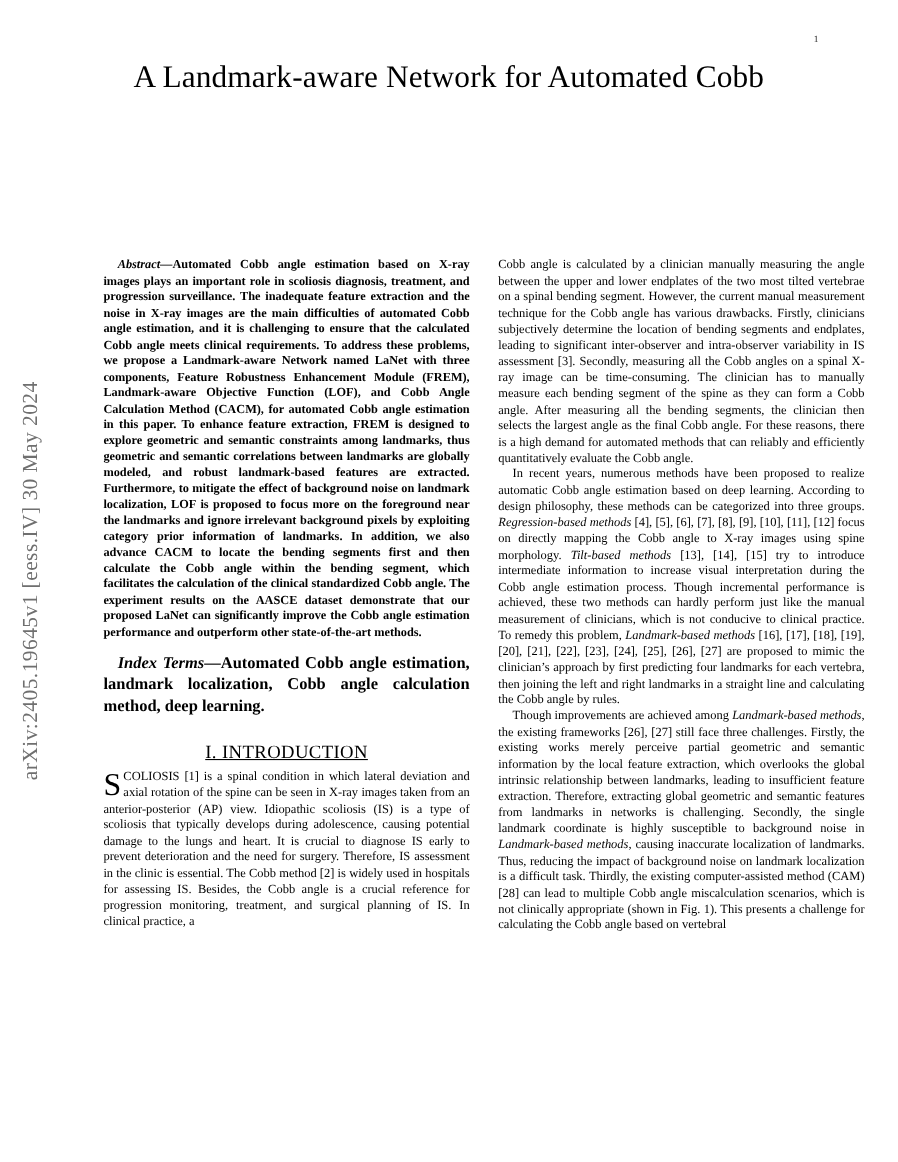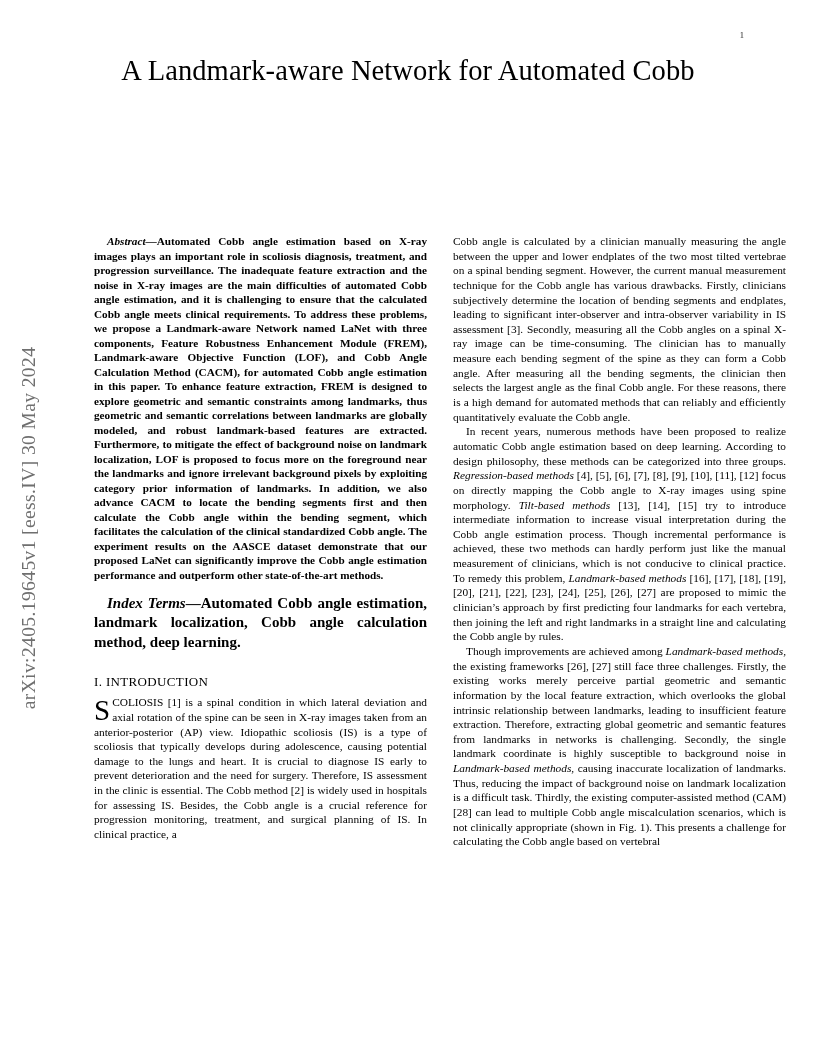--- a/index.html
+++ b/index.html
@@ -114,26 +114,27 @@
     line-height: 1.295;
     text-indent: 13px;
     text-align: justify;
     margin-top: 12px;
   }
   .index-par .lead {
     font-style: italic;
     font-weight: bold;
   }
   h2.section-head {
-    font-size: 13px;
+    font-size: 17px;
     font-weight: normal;
-    text-align: left;
+    text-align: center;
     font-variant: small-caps;
     letter-spacing: 0.35px;
     margin: 22px 0 5px 0;
+    text-decoration: underline;
   }
   .it { font-style: italic; }
 
   
   .dropcap-par {
     font-size: 11.35px;
     line-height: 1.292;
     text-align: justify;
     margin: 0;
   }

